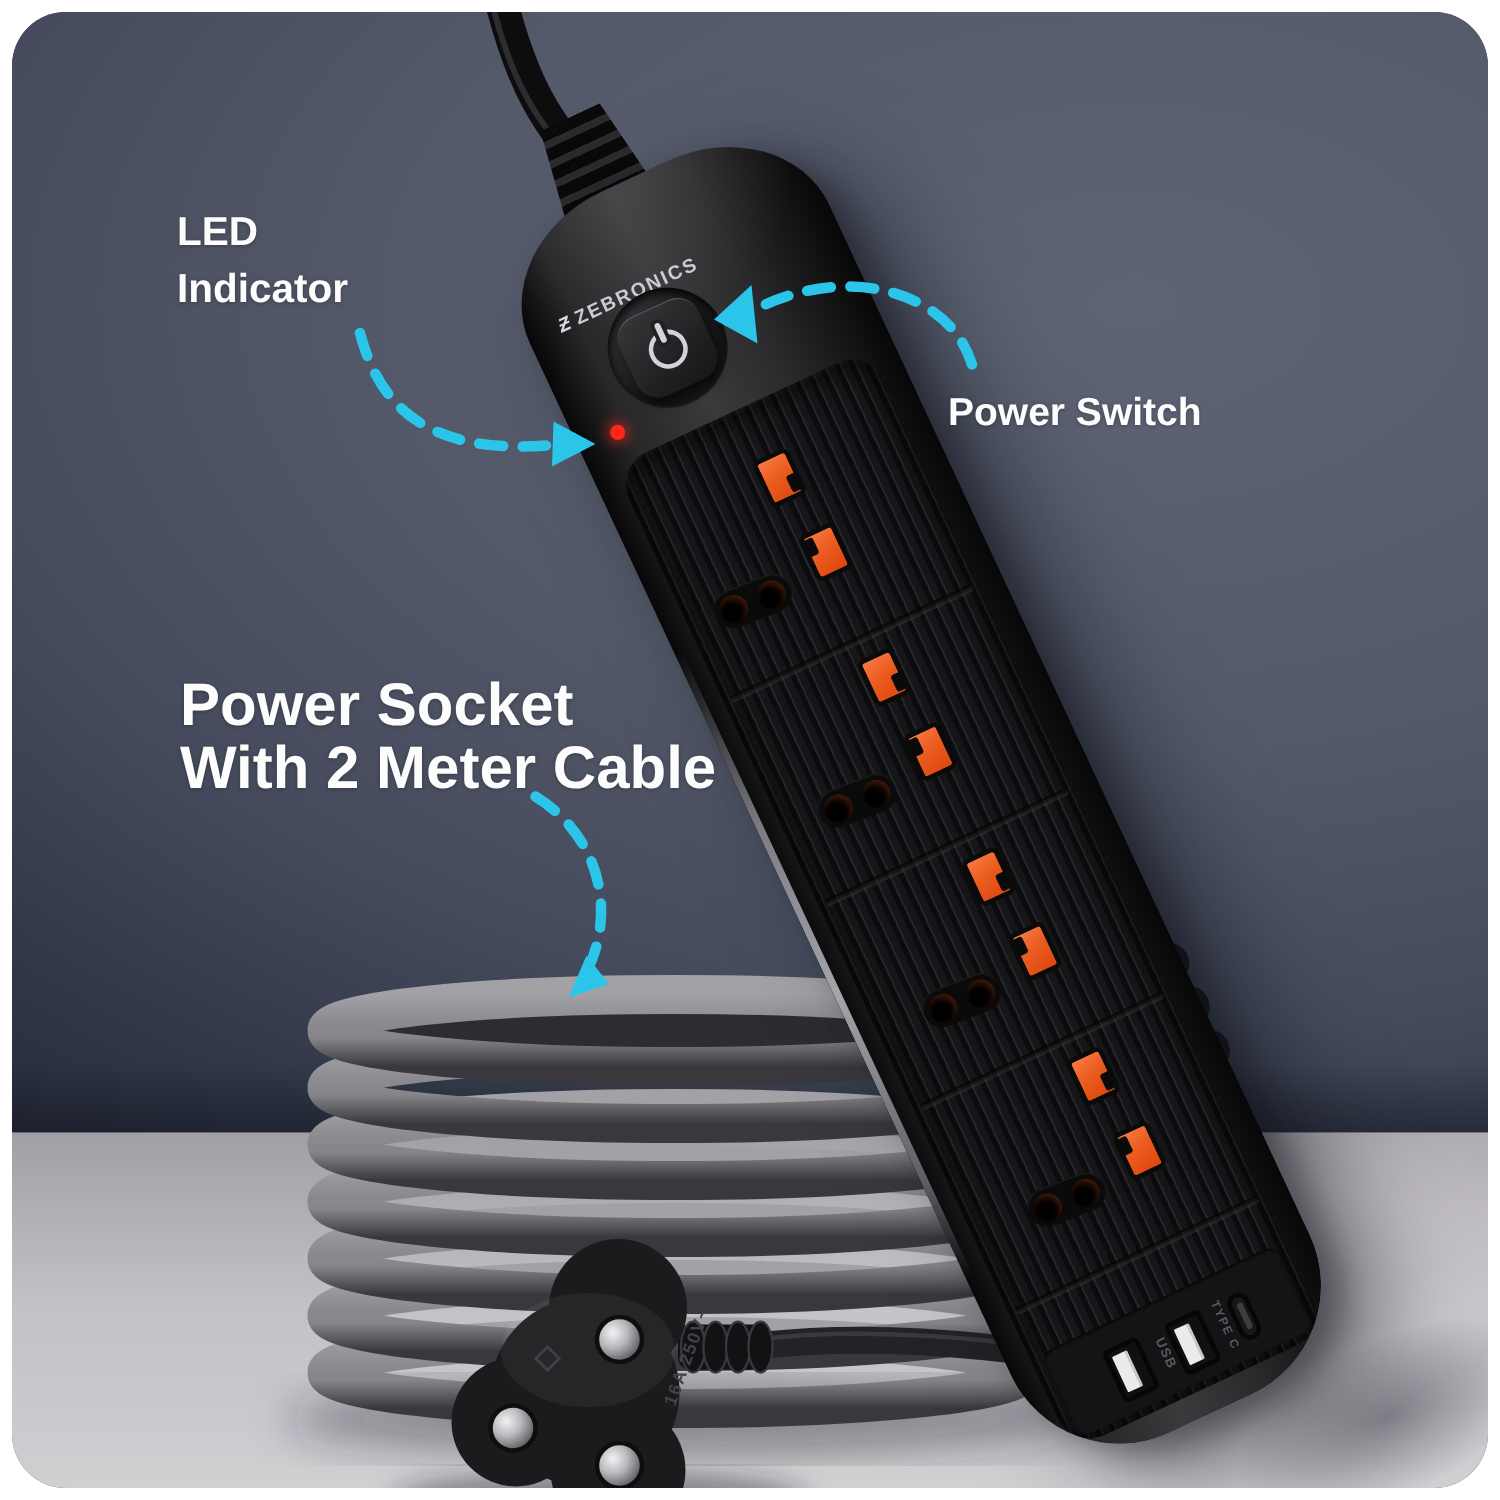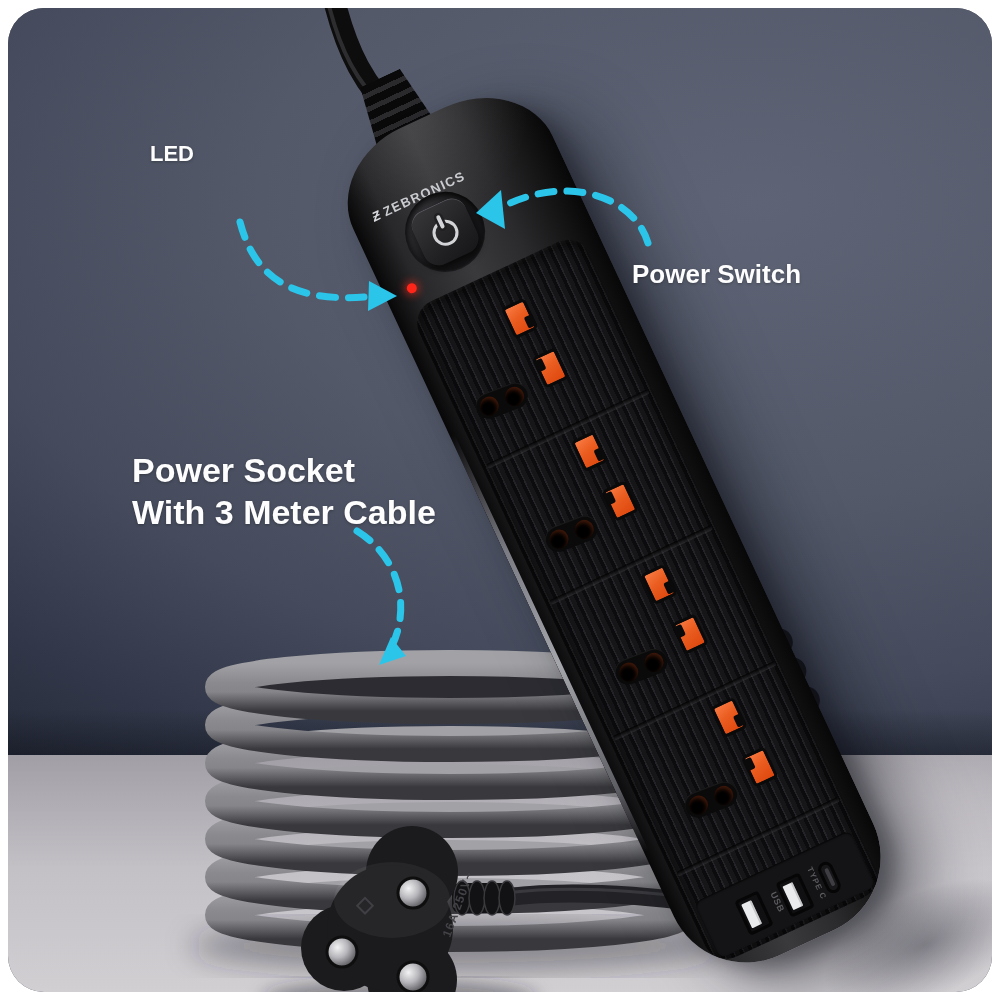--- a/index.html
+++ b/index.html
@@ -139,23 +139,23 @@
   .usbc::after{ content:''; position:absolute; left:50%; top:50%; width:4px; height:19px; margin:-9.5px 0 0 -2px;
     background:#3d3d42; border-radius:2px; }
   .port-label {
     position:absolute; color:#5b5b60; font-weight:700; letter-spacing:1px; white-space:nowrap;
   }
   .usb-label  { left:73px; top:686px; font-size:9px; transform:rotate(90deg); }
   .typec-label{ left:110px; top:686px; font-size:8px; transform:rotate(90deg); }
 
   
   .label { position:absolute; color:#fdfdfe; font-weight:700; text-shadow:0 1px 3px rgba(0,0,0,.28); }
-  .label-led    { left:142px; top:127px; font-size:22px; line-height:38px; }
+  .label-led    { left:110px; top:127px; font-size:27px; line-height:38px; }
   .label-switch { left:624px; top:246px; font-size:26px; line-height:40px; }
-  .label-socket { left:124px; top:441px; font-size:34px; line-height:42px; }
+  .label-socket { left:112px; top:441px; font-size:40px; line-height:42px; }
   .label span { display:block; }
   .label-switch span { display:inline; }
 </style>
 </head>
 <body>
 
 <div class="page">
   <div class="scene">
     <div class="wall"></div>
     <div class="floor"></div>
@@ -298,22 +298,23 @@
       </g>
       <g fill="#2bc5ea">
         <polygon points="397,296 369,281 368,311"></polygon>
         <polygon points="476,213 501,190 505,229"></polygon>
         <polygon points="379,665 391,637 406,656"></polygon>
       </g>
     </svg>
 
     <div class="label label-led">
       <span>LED</span>
+      <span>Indicator</span>
     </div>
     <div class="label label-switch">
       <span>Power Switch</span>
     </div>
     <div class="label label-socket">
       <span>Power Socket</span>
-      <span>With 3 Meter Cable</span>
+      <span>With 2 Meter Cable</span>
     </div>
   </div>
 </div>
 
 </body></html>

